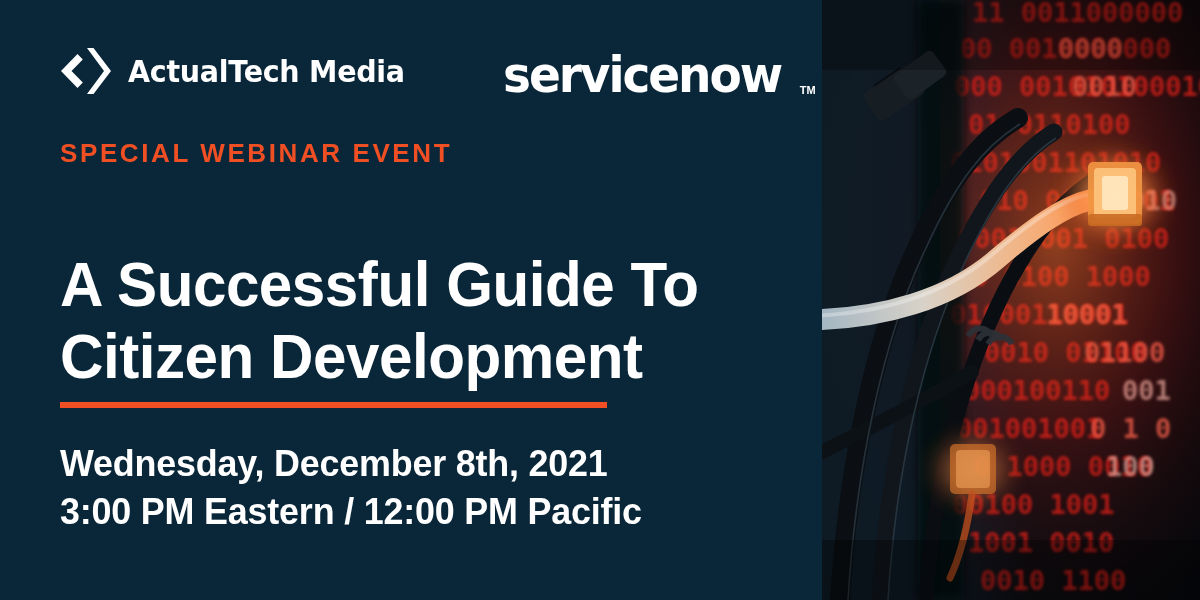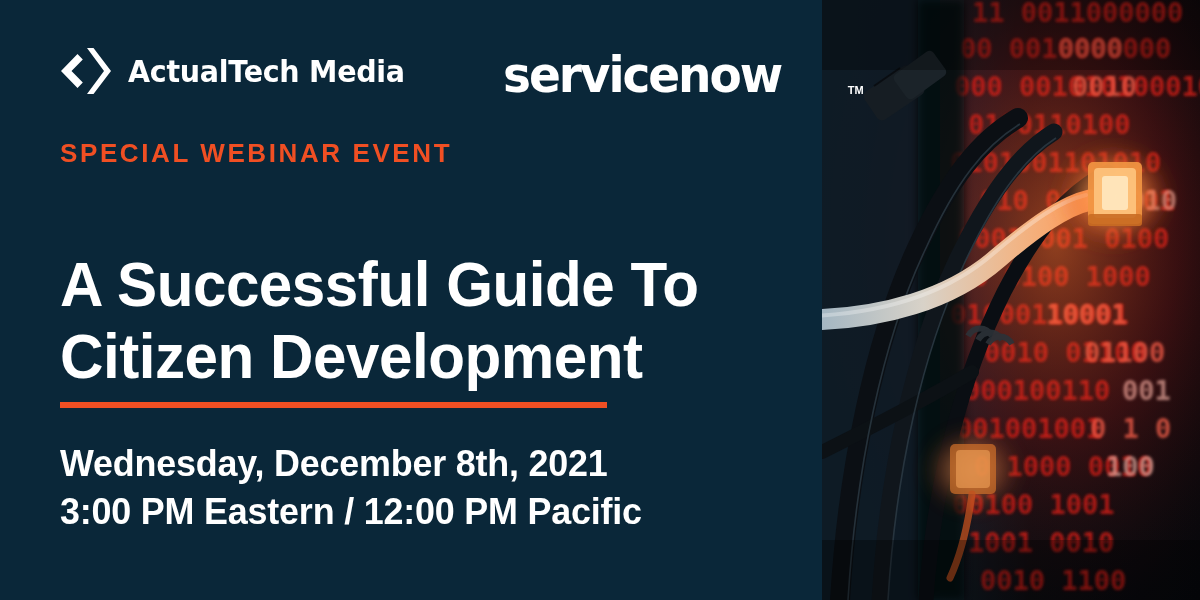--- a/index.html
+++ b/index.html
@@ -62,21 +62,20 @@
     transform: scaleX(0.92);
     transform-origin: left center;
   }
 
   #sn-logo {
     margin-left: 74px;
     display: flex;
     align-items: flex-end;
     height: 62px;
     padding-bottom: 4px;
-    gap: 48px;
   }
   #sn-wordmark {
     color: #ffffff;
     font-size: 50px;
     font-weight: bold;
     letter-spacing: -2.2px;
     line-height: 1;
     white-space: nowrap;
     font-family: "DejaVu Sans", sans-serif;
     transform: scaleX(0.94);

